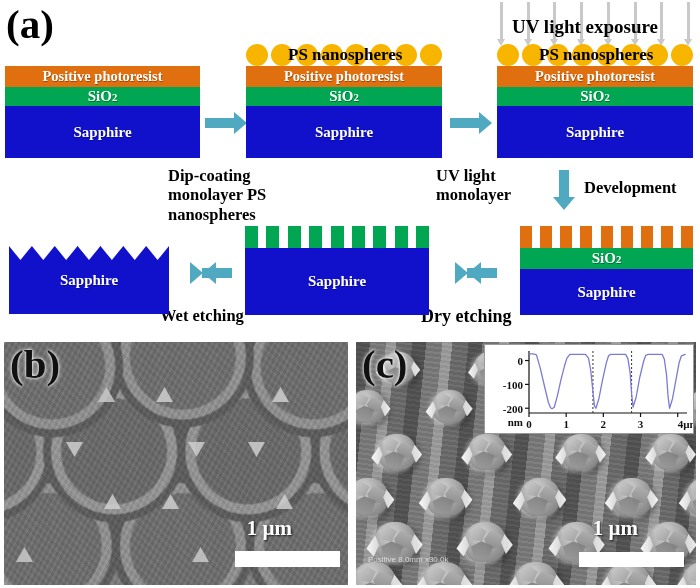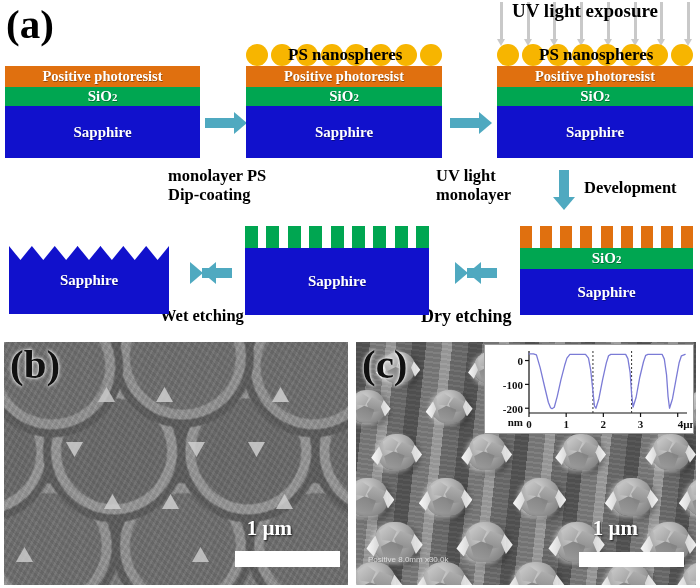--- a/index.html
+++ b/index.html
@@ -115,21 +115,21 @@
     </div>
   <div class="uvarrow">
       <div class="sh" style="height:37px"></div>
       <div class="hd" style="top:37px"></div>
     </div>
   <div class="uvarrow">
       <div class="sh" style="height:37px"></div>
       <div class="hd" style="top:37px"></div>
     </div>
 </div>
-<div class="caption-top" style="left:512px;top:0;font-size:19px;text-align:right;">UV light exposure</div>
+<div class="caption-top" style="left:512px;top:16px;font-size:19px;text-align:right;">UV light exposure</div>
 
 <div class="stack" style="left:5px;top:66px;width:195px;">
   <div class="layer lay-resist" style="height:21px;font-size:14.5px;">Positive photoresist</div>
   <div class="layer lay-sio2" style="height:19px;font-size:15px;">
     <span>SiO</span>
       <span class="sub">2</span>
   </div>
   <div class="layer lay-sapphire" style="height:52px;font-size:15px;">Sapphire</div>
 </div>
 
@@ -179,22 +179,23 @@
 <div class="stack" style="left:497px;top:66px;width:196px;">
   <div class="layer lay-resist" style="height:21px;font-size:14.5px;">Positive photoresist</div>
   <div class="layer lay-sio2" style="height:19px;font-size:15px;">
     <span>SiO</span>
       <span class="sub">2</span>
   </div>
   <div class="layer lay-sapphire" style="height:52px;font-size:15px;">Sapphire</div>
 </div>
 
 <div class="proc-label" style="left:168px;top:166px;font-size:16.5px;">
+  <div>Dip-coating</div>
   <div>monolayer PS</div>
-  <div>Dip-coating</div>
+  <div>nanospheres</div>
 </div>
 
 <div class="proc-label" style="left:436px;top:166px;font-size:16.5px;">
   <div>UV light</div>
   <div>monolayer</div>
 </div>
 
 <div class="arrow-down" style="left:553px;top:170px;width:22px;height:40px;">
   <div class="shaft" style="left:6px;top:0;width:10px;height:28px;"></div>
   <div class="head" style="left:0;top:27px;"></div>

